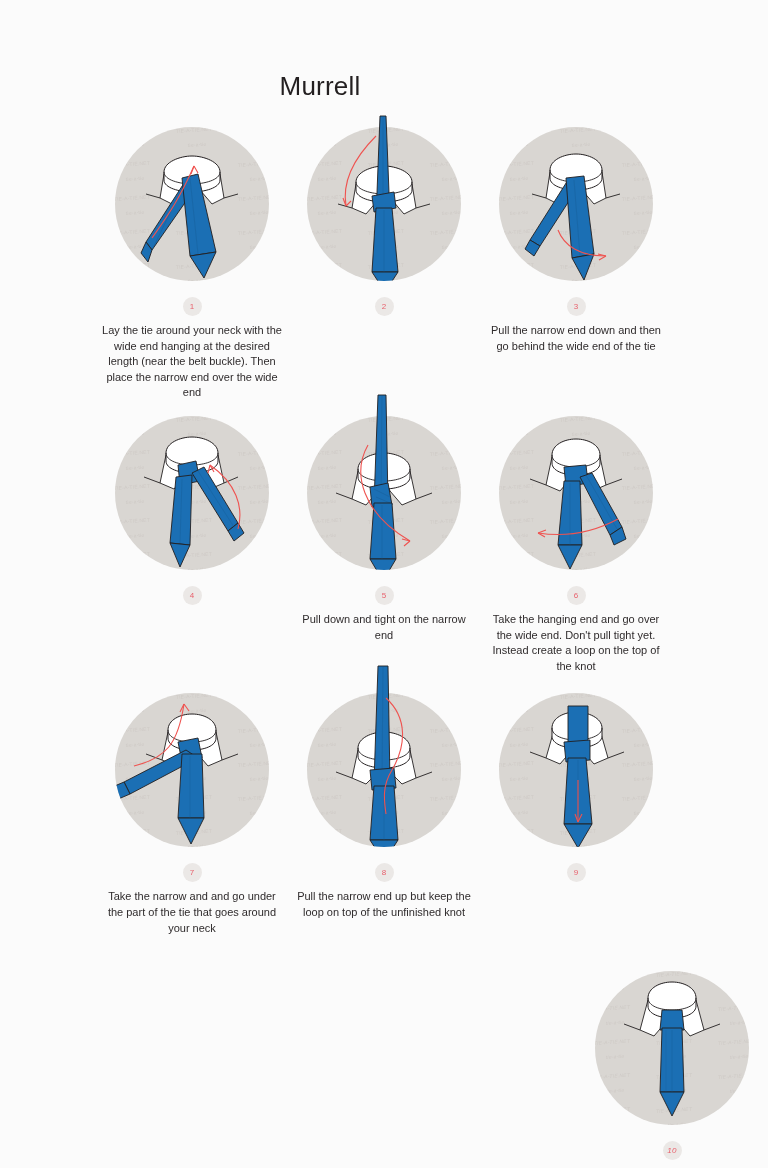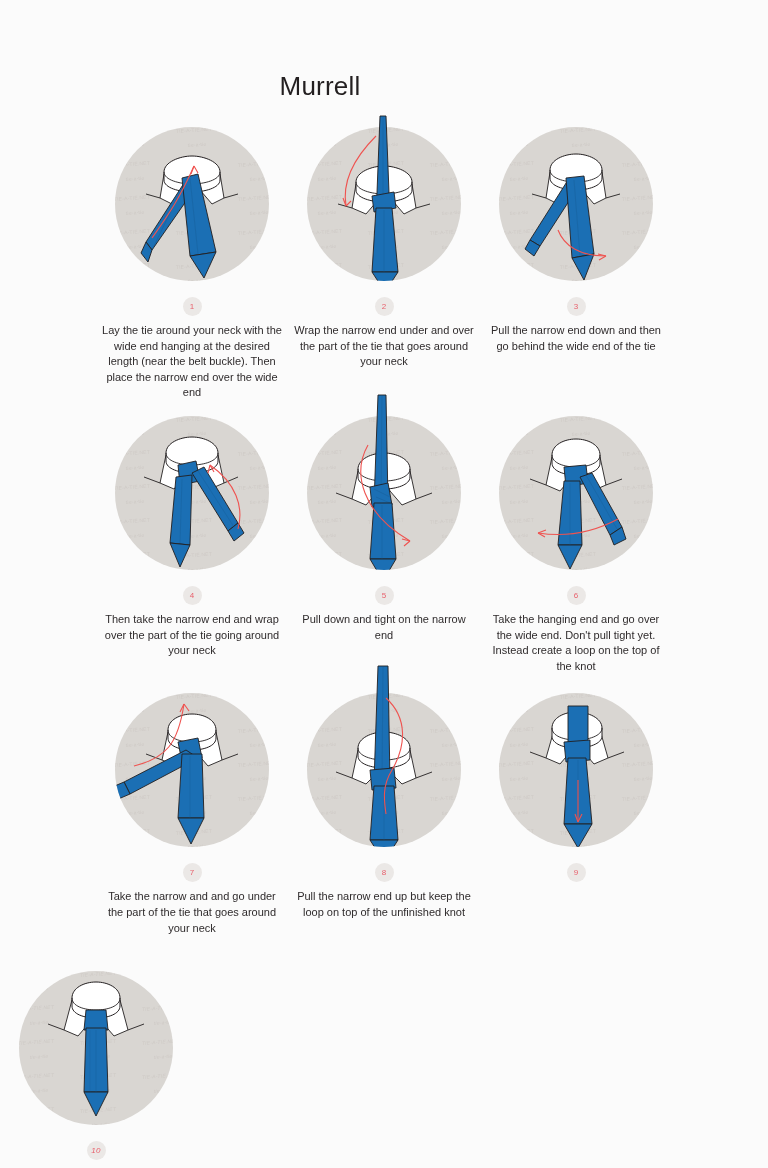--- a/index.html
+++ b/index.html
@@ -83,21 +83,21 @@
     color: #2f2b2c;
     width: 180px;
     font-family: "Liberation Sans", sans-serif;
   }
   
   .row-1 { margin-top: 0px; }
   .row-2 { margin-top: 8px; }
   .row-3 { margin-top: 12px; }
   .row-4 { margin-top: 28px; }
   .row-4 .step { width: 192px; }
-  .last-row { justify-content: flex-start; font-style: italic; }
+  .last-row { justify-content: flex-end; font-style: italic; }
 
   .wm {
     font-size: 5px;
     fill: #c9c4c0;
     opacity: 0.75;
     font-family: "Liberation Sans", sans-serif;
     letter-spacing: 0.2px;
   }
 </style>
 </head>
@@ -189,21 +189,20 @@
               <path d="M72 86 L88 86 L94 150 L68 150 Z" fill="#1b6fb4" stroke="#231f20" stroke-width="0.9"></path>
               <path d="M68 150 L94 150 L81 170 Z" fill="#1b6fb4" stroke="#231f20" stroke-width="0.9"></path>
               <path d="M80 88 L80 150" stroke="#15578d" stroke-width="0.6" opacity="0.5" fill="none"></path>
             </g>
 
             <path d="M72 14 C50 36 38 60 42 84" fill="none" stroke="#ef5350" stroke-width="1.1"></path>
             <path d="M42 84 L39 76 M42 84 L47 79" fill="none" stroke="#ef5350" stroke-width="1.1"></path>
           </svg>
         </div>
         <div class="badge">2</div>
-        <div class="caption">Wrap the narrow end under and over the part of the tie that goes around your neck</div>
       </div>
 
       <div class="step">
         <div class="art-wrap">
           <svg width="160" height="172" viewBox="0 0 160 172">
             <defs>
               <clipPath id="c3">
                   <circle cx="80" cy="82" r="77"></circle>
                 </clipPath>
               <pattern id="wmpat3" width="62" height="34" patternUnits="userSpaceOnUse">
@@ -275,21 +274,20 @@
               <path d="M80 62 L92 56 L126 112 L116 120 Z" fill="#1b6fb4" stroke="#231f20" stroke-width="0.9"></path>
               <path d="M116 120 L126 112 L132 122 L122 130 Z" fill="#1b6fb4" stroke="#231f20" stroke-width="0.9"></path>
               <path d="M86 60 L122 116" stroke="#15578d" stroke-width="0.6" opacity="0.5" fill="none"></path>
             </g>
 
             <path d="M98 54 C124 72 132 96 126 118" fill="none" stroke="#ef5350" stroke-width="1.1"></path>
             <path d="M98 54 L102 61 M98 54 L96 62" fill="none" stroke="#ef5350" stroke-width="1.1"></path>
           </svg>
         </div>
         <div class="badge">4</div>
-        <div class="caption">Then take the narrow end and wrap over the part of the tie going around your neck</div>
       </div>
 
       <div class="step">
         <div class="art-wrap">
           <svg width="160" height="172" viewBox="0 0 160 172">
             <defs>
               <clipPath id="c5">
                   <circle cx="80" cy="82" r="77"></circle>
                 </clipPath>
               <pattern id="wmpat5" width="62" height="34" patternUnits="userSpaceOnUse">

